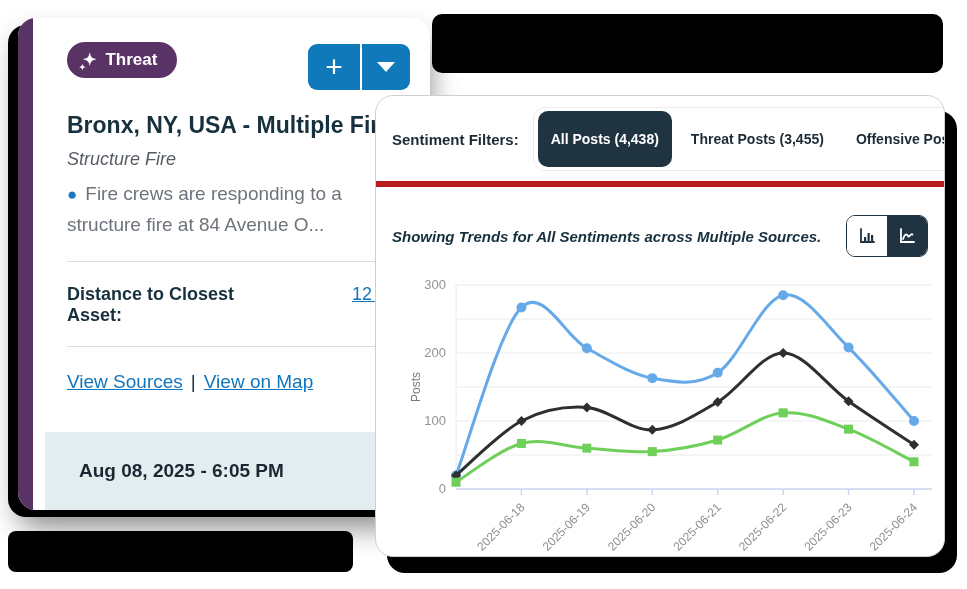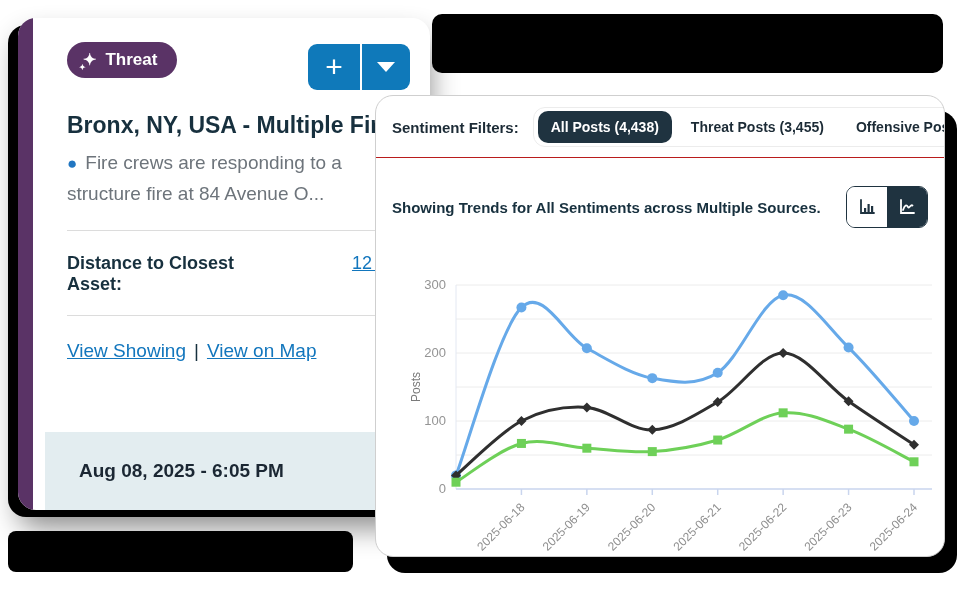--- a/index.html
+++ b/index.html
@@ -50,30 +50,30 @@
     background:#e3edf0; display:flex; align-items:center; padding-left:34px;
     font-size:19px; font-weight:bold; color:#1b2733;
   }
 
   
   .chart-card {
     position:absolute; left:375px; top:95px; width:570px; height:462px;
     background:#fff; border:1px solid #cfcfcf; border-radius:18px; overflow:hidden;
     box-shadow:12px 16px 0 0 #000;
   }
-  .cc-header { display:flex; align-items:center; padding:11px 14px 10px 16px; border-bottom:1px solid #b91c1c; }
+  .cc-header { display:flex; align-items:center; padding:11px 14px 10px 16px; border-bottom:6px solid #b91c1c; }
   .cc-filters-label { font-size:15px; font-weight:bold; color:#1c2b36; white-space:nowrap; }
   .tab-group {
     display:flex; align-items:center; gap:6px; margin-left:14px;
     border:1px solid #ececec; border-radius:12px; padding:3px 4px;
   }
-  .tab { font-size:14px; font-weight:bold; color:#1c2b36; padding:8px 13px; border-radius:10px; white-space:nowrap; cursor:pointer; }
+  .tab { font-size:14px; font-weight:bold; color:#1c2b36; padding:20px 13px; border-radius:10px; white-space:nowrap; cursor:pointer; }
   .tab.active { background:#1f3340; color:#fff; }
   .cc-subhead { display:flex; align-items:center; justify-content:space-between; padding:28px 16px 0 16px; }
-  .cc-title { font-size:15px; font-weight:bold; color:#17303e; }
+  .cc-title { font-size:15px; font-weight:bold; font-style:italic; color:#17303e; }
   .view-toggle { display:flex; border:1px solid #1f3340; border-radius:9px; overflow:hidden; }
   .vt-btn { width:40px; height:40px; display:flex; align-items:center; justify-content:center; background:#fff; color:#1f3340; cursor:pointer; }
   .vt-btn.active { background:#1f3340; color:#fff; }
   .chart-wrap { position:absolute; left:0; top:140px; width:570px; height:322px; }
 </style>
 </head>
 <body>
 
 <div class="canvas">
 
@@ -91,29 +91,30 @@
         <div class="split-btn">
           <div class="seg seg-plus">
             <span>+</span>
           </div>
           <div class="seg seg-caret">
             <span class="caret"></span>
           </div>
         </div>
       </div>
       <div class="sc-title">Bronx, NY, USA - Multiple Fires</div>
+      <div class="sc-sub">Structure Fire</div>
       <div class="sc-para"><span class="dot">●</span><span>Fire crews are responding to a structure fire at 84 Avenue O...</span></div>
       <div class="divider"></div>
       <div class="kv">
         <span class="k">Distance to Closest Asset:</span>
         <span class="v">12 mile</span>
       </div>
       <div class="divider"></div>
       <div class="sc-links">
-        <a>View Showing</a><span class="sep">|</span><a>View on Map</a>
+        <a>View Sources</a><span class="sep">|</span><a>View on Map</a>
       </div>
       <div class="sc-footer">Aug 08, 2025 - 6:05 PM</div>
     </div>
   </div>
 
   <div class="chart-card">
     <div class="cc-header">
       <span class="cc-filters-label">Sentiment Filters:</span>
       <div class="tab-group">
         <div class="tab active">All Posts (4,438)</div>

